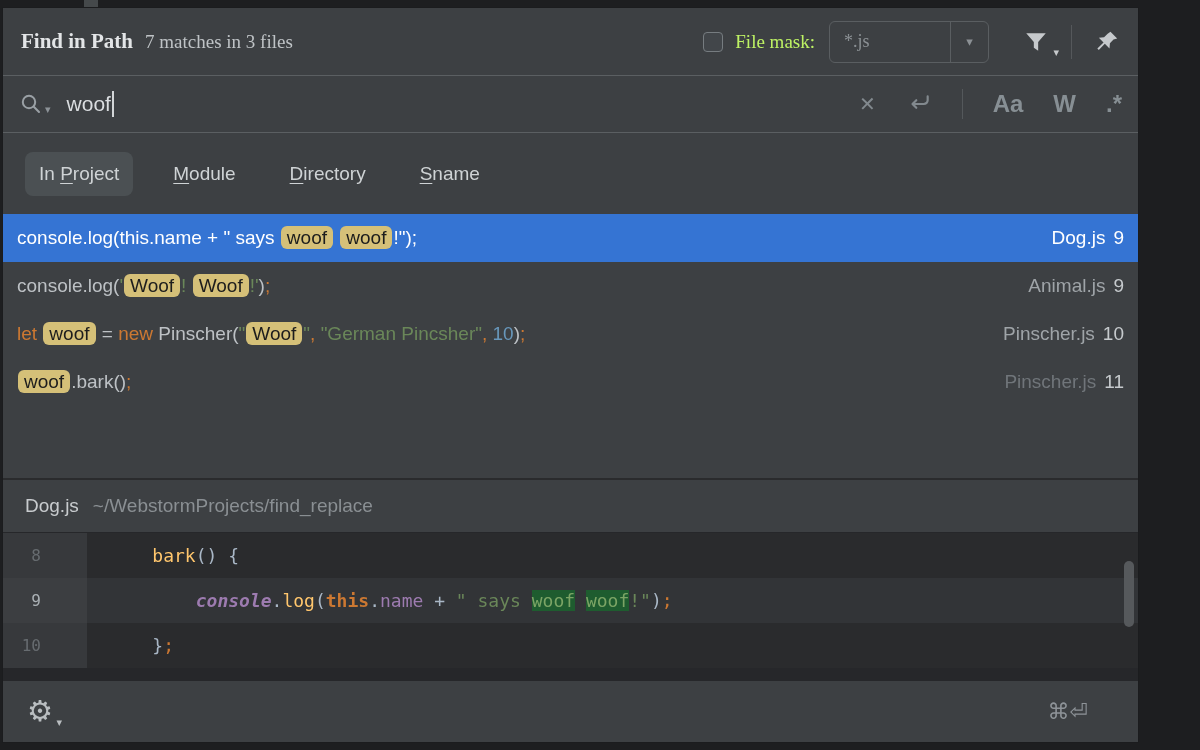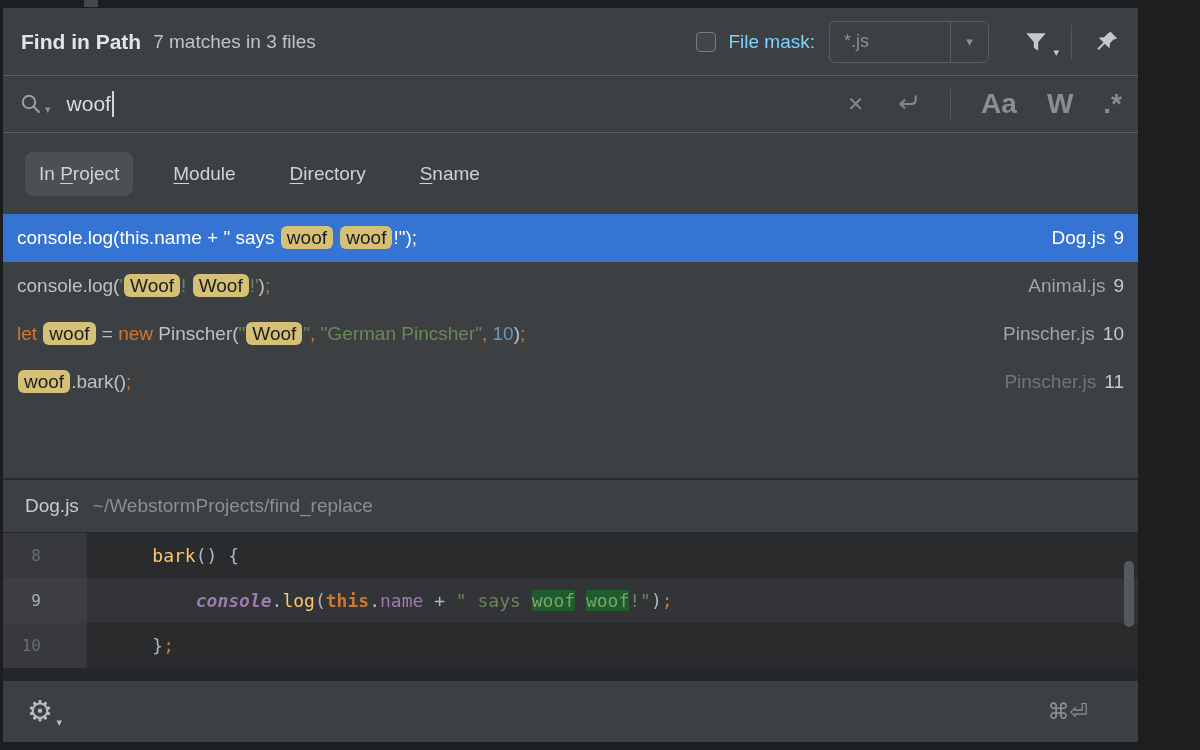--- a/index.html
+++ b/index.html
@@ -5,46 +5,46 @@
   * { margin:0; padding:0; box-sizing:border-box; }
   html,body { width:1200px; height:750px; background:#27282a; overflow:hidden;
               font-family:"Liberation Sans", sans-serif; }
   .screen { position:relative; width:1200px; height:750px; background:#1d1e20; }
   .top-strip-tab { position:absolute; left:84px; top:0; width:14px; height:8px; background:#45494b; }
 
   .dialog { position:absolute; left:3px; top:8px; width:1135px; height:734px;
             background:#3d4043; outline:1px solid #1b1c1e; display:flex; flex-direction:column; }
 
   
-  .header { height:67px; display:flex; align-items:center; padding:0 18px; }
+  .header { height:67px; display:flex; align-items:center; padding:0 18px;font-family:Liberation Serif, serif; }
   .title { font-size:21px; font-weight:bold; color:#e3e5e7; }
   .subtitle { font-size:19px; color:#bfc3c6; margin-left:12px; }
   .header-right { margin-left:auto; display:flex; align-items:center; }
   .checkbox { width:20px; height:20px; border:1.5px solid #767c80; border-radius:4px;
               background:#42464a; margin-right:12px; }
-  .fm-label { font-size:19px; color:#7dd3fc; margin-right:14px; }
+  .fm-label { font-size:19px; color:#bef264; margin-right:14px; }
   .combo { display:flex; align-items:center; width:160px; height:42px; border:1px solid #5a5e61;
            border-radius:6px; overflow:hidden; margin-right:34px; }
   .combo-value { flex:1; padding-left:14px; font-size:18px; color:#8b9094; }
   .combo-arrow { width:38px; height:100%; border-left:1px solid #5a5e61; display:flex;
                  align-items:center; justify-content:center; color:#8b9094; font-size:13px; }
   .icon-wrap { position:relative; display:flex; align-items:center; justify-content:center; }
   .mini-caret { position:absolute; right:-10px; bottom:-4px; font-size:11px; color:#c6c9cc; }
   .vdiv { width:1px; height:34px; background:#55585b; margin:0 22px; }
 
   
   .searchbar { height:58px; border-top:1px solid #5b5f62; border-bottom:1px solid #5b5f62;
                display:flex; align-items:center; padding:0 16px; }
   .loupe-caret { font-size:11px; color:#8d9398; margin-left:2px; margin-top:10px; }
   .query { font-size:21px; color:#dadde0; margin-left:16px; white-space:pre; }
   .caret-bar { display:inline-block; width:2px; height:26px; background:#d3d6d8;
                vertical-align:middle; margin-left:1px; }
   .search-right { margin-left:auto; display:flex; align-items:center; gap:30px; }
   .s-icon { color:#82898e; font-size:20px; }
-  .toggle { color:#878f94; font-size:28px; font-weight:bold; }
+  .toggle { color:#878f94; font-size:24px; font-weight:bold; }
   .sdiv { width:1px; height:30px; background:#54585b; }
 
   
   .tabsrow { height:81px; display:flex; align-items:center; padding:0 22px; gap:26px; }
   .tab { font-size:19px; color:#cfd3d5; padding:11px 14px; border-radius:8px; white-space:pre; }
   .tab.selected { background:#4b5053; }
   .tab .m { text-decoration:underline; text-underline-offset:3px; }
 
   
   .results { height:264px; display:flex; flex-direction:column; }

